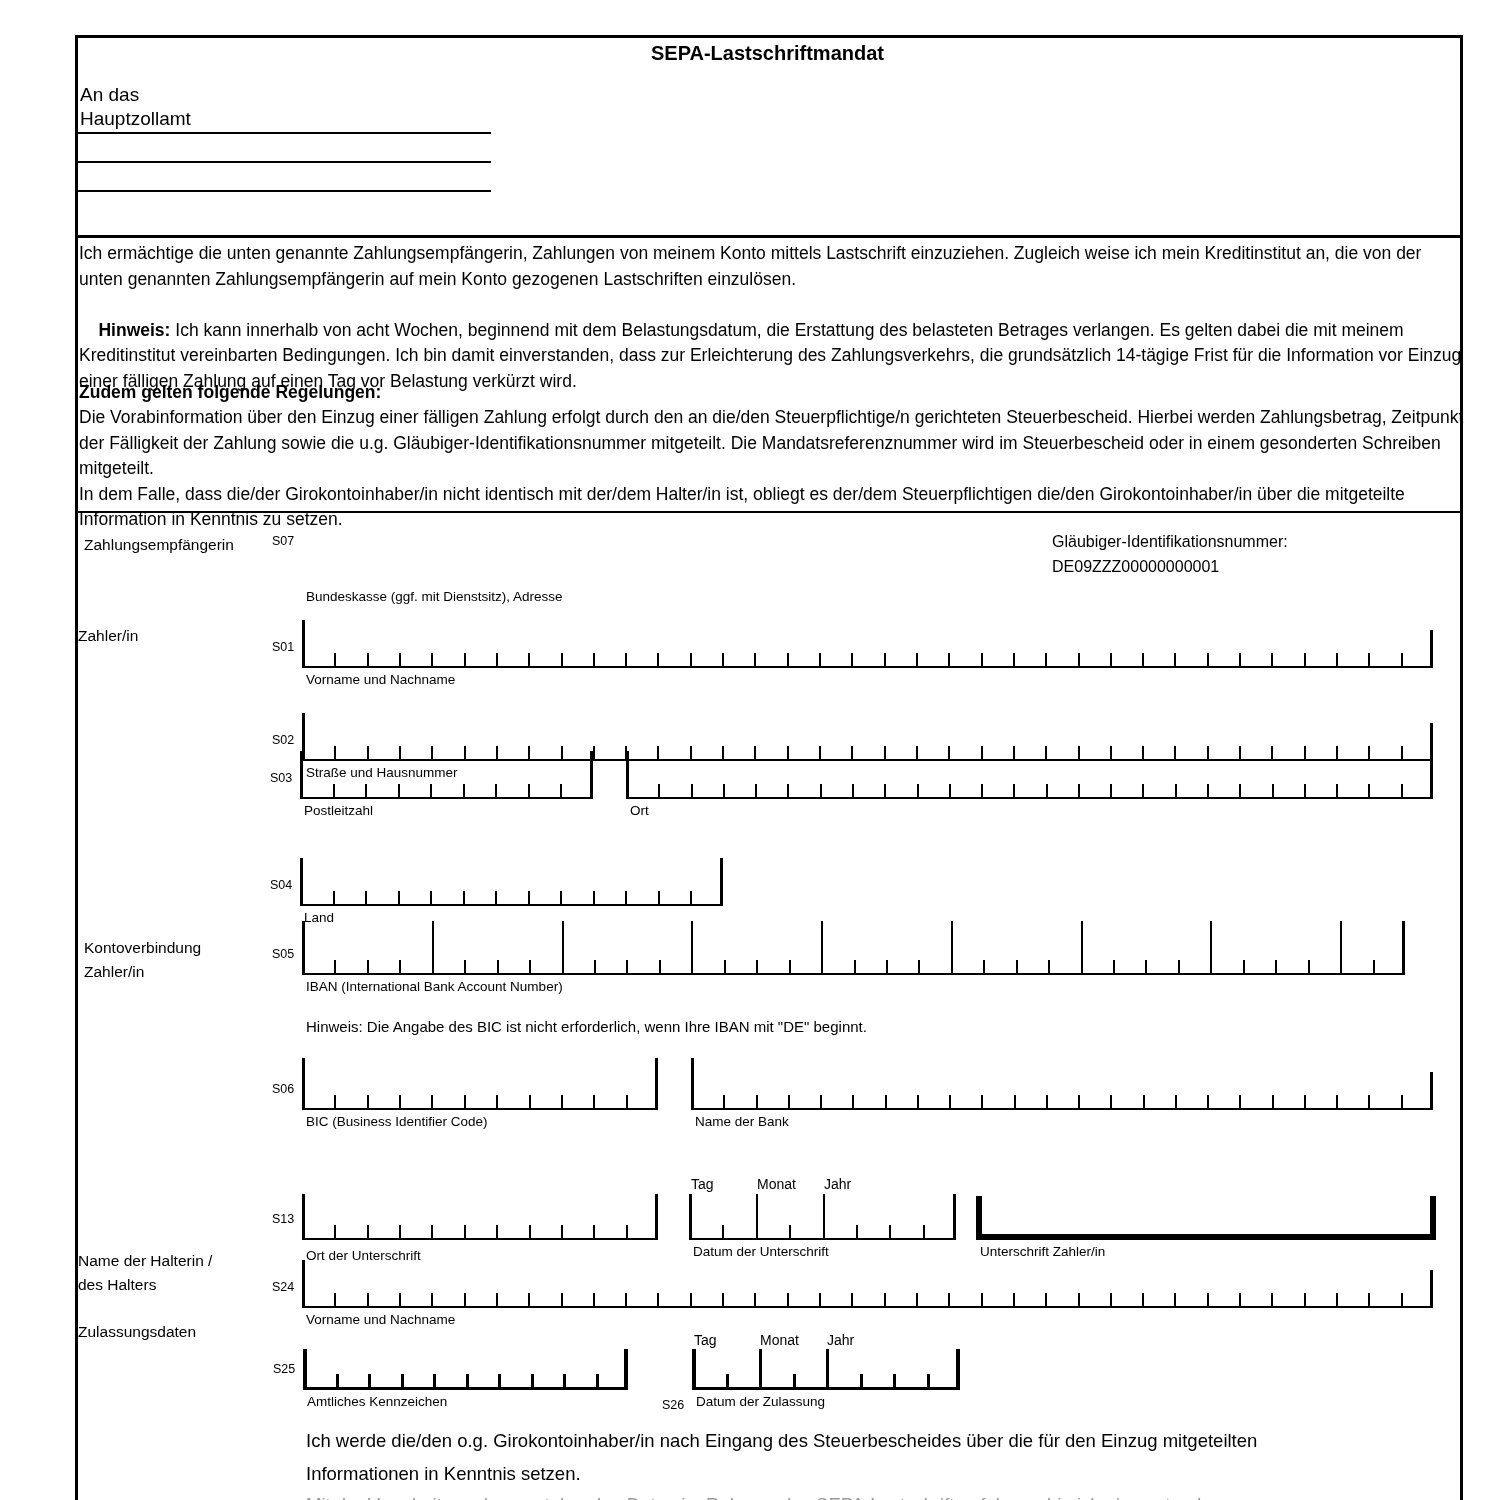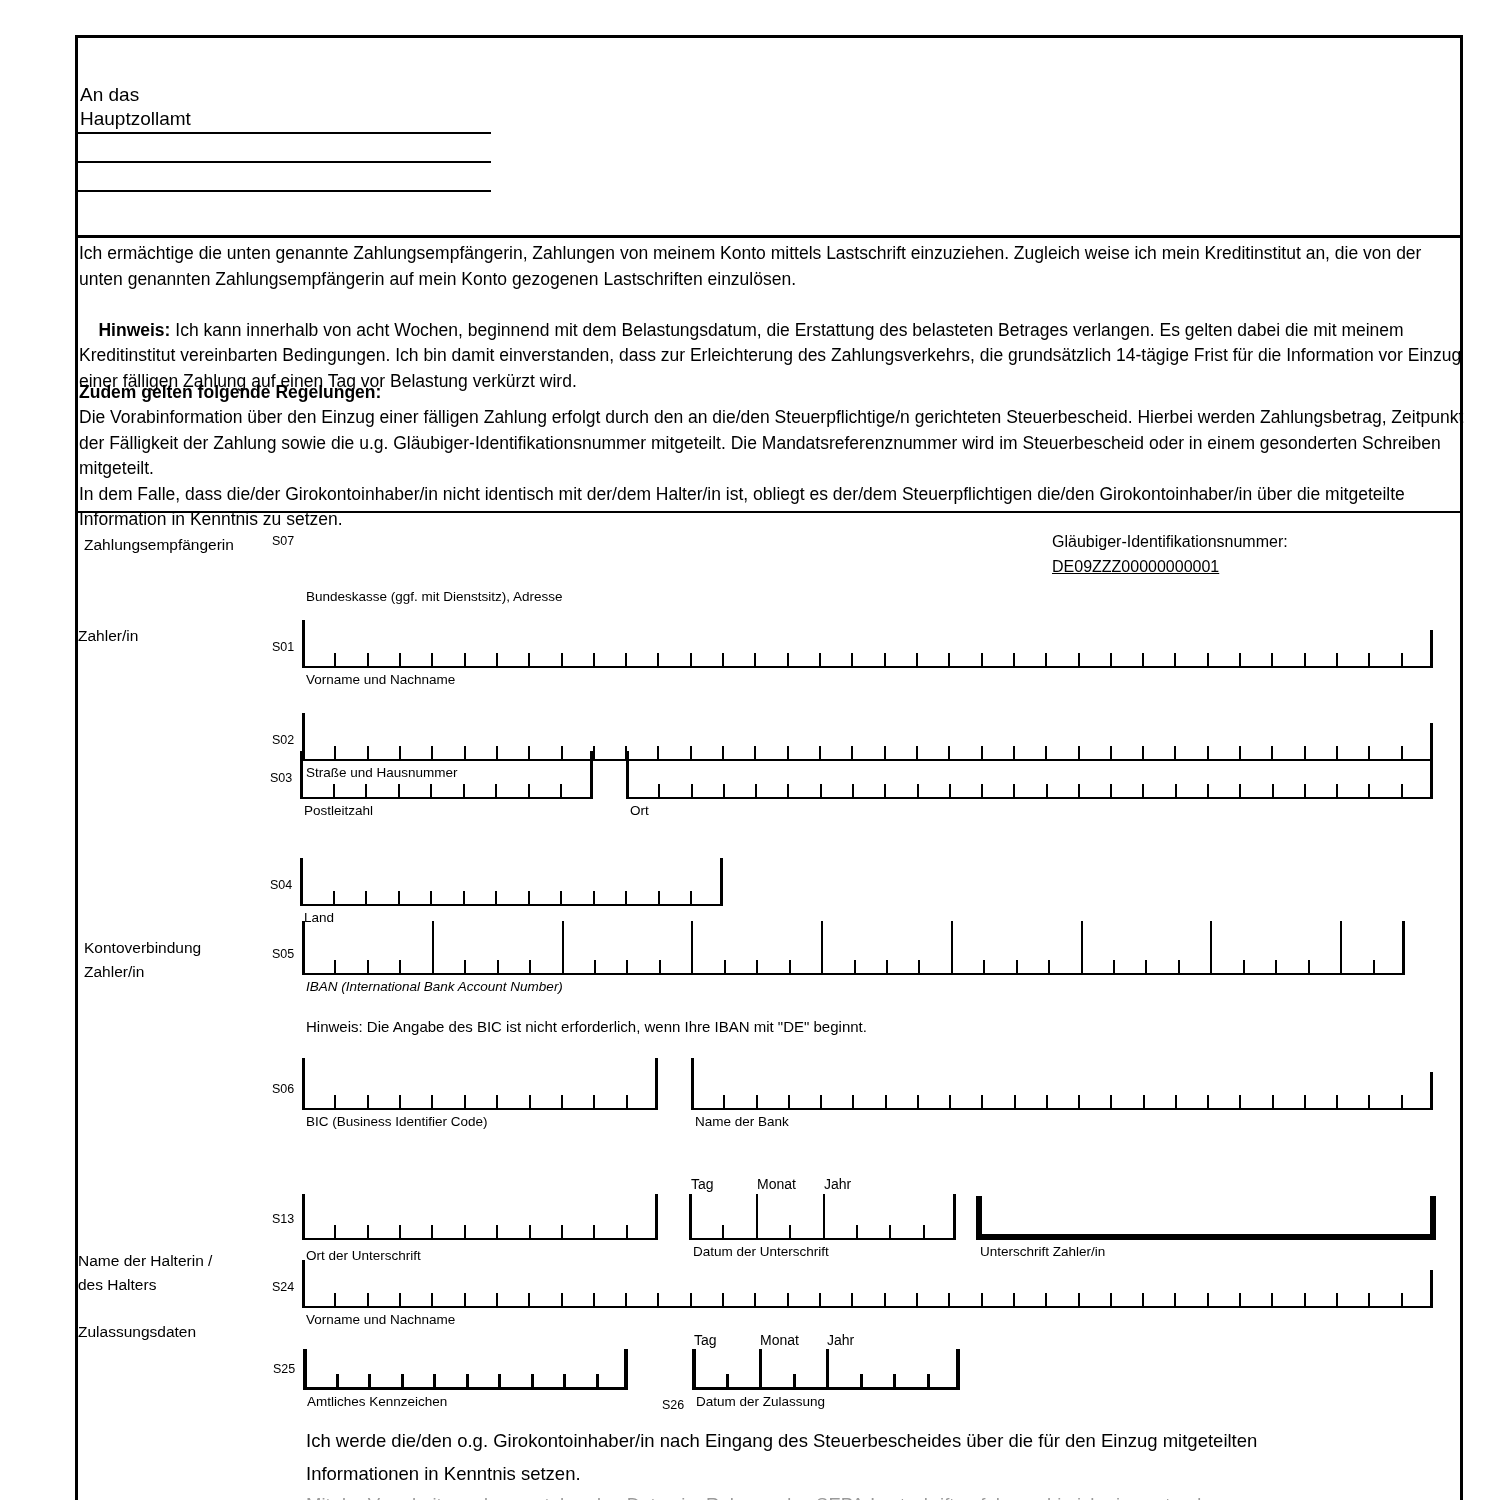--- a/index.html
+++ b/index.html
@@ -18,20 +18,21 @@
 </style>
 </head>
 <body>
 
 <div id="page">
 
   <div class="line" style="left:75px;top:35px;width:1388px;height:3px;"></div>
   <div class="line" style="left:75px;top:35px;width:3px;height:1465px;"></div>
   <div class="line" style="left:1460px;top:35px;width:3px;height:1465px;"></div>
 
+  <div class="abs" style="left:75px;top:42px;width:1385px;text-align:center;font-size:20px;font-weight:bold;">SEPA-Lastschriftmandat</div>
 
   <div class="abs" style="left:80px;top:84px;font-size:19px;">An das</div>
   <div class="abs" style="left:80px;top:108px;font-size:19px;">Hauptzollamt</div>
   <div class="line" style="left:78px;top:132px;width:413px;height:2px;"></div>
   <div class="line" style="left:78px;top:161px;width:413px;height:2px;"></div>
   <div class="line" style="left:78px;top:190px;width:413px;height:2px;"></div>
 
   <div class="line" style="left:75px;top:235px;width:1388px;height:3px;"></div>
 
   <div class="abs partext" style="left:79px;top:241px;">Ich ermächtige die unten genannte Zahlungsempfängerin, Zahlungen von meinem Konto mittels Lastschrift einzuziehen. Zugleich weise ich mein Kreditinstitut an, die von der
@@ -56,21 +57,21 @@
   <div class="abs leftlab" style="left:84px;top:936px;">Kontoverbindung
 Zahler/in</div>
   <div class="abs leftlab" style="left:78px;top:1249px;">Name der Halterin /
 des Halters</div>
   <div class="abs leftlab" style="left:78px;top:1320px;">Zulassungsdaten</div>
 
   <div class="abs codelab" style="left:272px;top:534px;">S07</div>
   <div class="abs smalllab" style="left:306px;top:589px;">Bundeskasse (ggf. mit Dienstsitz), Adresse</div>
 
   <div class="abs" style="left:1052px;top:533px;font-size:16px;">Gläubiger-Identifikationsnummer:</div>
-  <div class="abs" style="left:1052px;top:558px;font-size:16px;text-decoration:underline;">DE09ZZZ00000000001</div>
+  <div class="abs" style="left:1052px;top:558px;font-size:16px;">DE09ZZZ00000000001</div>
 
   <div class="abs" style="left:306px;top:1018px;font-size:15px;">Hinweis: Die Angabe des BIC ist nicht erforderlich, wenn Ihre IBAN mit "DE" beginnt.</div>
 
   <div class="abs" style="left:976px;top:1196px;width:460px;height:44px;box-sizing:border-box;border-left:6px solid #000;border-right:6px solid #000;border-bottom:6px solid #000;"></div>
   <div class="abs smalllab" style="left:980px;top:1244px;">Unterschrift Zahler/in</div>
 
   <div class="abs" style="left:306px;top:1424px;font-size:18.5px;line-height:33px;white-space:pre;">Ich werde die/den o.g. Girokontoinhaber/in nach Eingang des Steuerbescheides über die für den Einzug mitgeteilten
 Informationen in Kenntnis setzen.</div>
 
   <div class="abs" style="left:306px;top:1494px;font-size:18.5px;color:#9a9a9a;white-space:pre;">Mit der Verarbeitung der vorstehenden Daten im Rahmen des SEPA-Lastschriftverfahrens bin ich einverstanden.</div>
@@ -248,21 +249,21 @@
         <span class="tick" style="left: 843px; height: 13px; width: 2px;"></span>
         <span class="tick" style="left: 876px; height: 13px; width: 2px;"></span>
         <span class="tick" style="left: 908px; height: 52px; width: 2px;"></span>
         <span class="tick" style="left: 941px; height: 13px; width: 2px;"></span>
         <span class="tick" style="left: 973px; height: 13px; width: 2px;"></span>
         <span class="tick" style="left: 1006px; height: 13px; width: 2px;"></span>
         <span class="tick" style="left: 1038px; height: 52px; width: 2px;"></span>
         <span class="tick" style="left: 1071px; height: 13px; width: 2px;"></span>
       </div>
       <div class="abs codelab" style="left: 272px; top: 947px;">S05</div>
-      <div class="abs smalllab" style="left: 306px; top: 979px; font-style: italic;">IBAN (International Bank Account Number)</div>
+      <div class="abs smalllab" style="left: 306px; top: 979px;">IBAN (International Bank Account Number)</div>
       <div class="comb" style="left: 302px; top: 1060px; width: 356px; height: 50px; border-bottom: 2px solid rgb(0, 0, 0);">
         <span class="tick" style="left: 0px; height: 50px; width: 3px;"></span>
         <span class="tick" style="left: 353px; height: 50px; width: 3px;"></span>
         <span class="tick" style="left: 32px; height: 13px; width: 2px;"></span>
         <span class="tick" style="left: 65px; height: 13px; width: 2px;"></span>
         <span class="tick" style="left: 97px; height: 13px; width: 2px;"></span>
         <span class="tick" style="left: 129px; height: 13px; width: 2px;"></span>
         <span class="tick" style="left: 162px; height: 13px; width: 2px;"></span>
         <span class="tick" style="left: 194px; height: 13px; width: 2px;"></span>
         <span class="tick" style="left: 227px; height: 13px; width: 2px;"></span>

